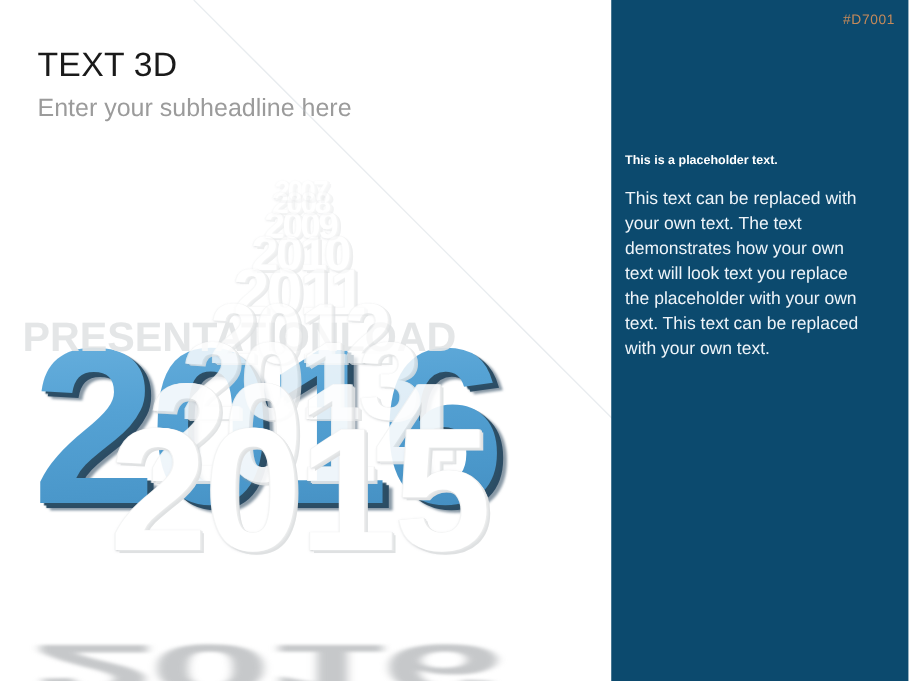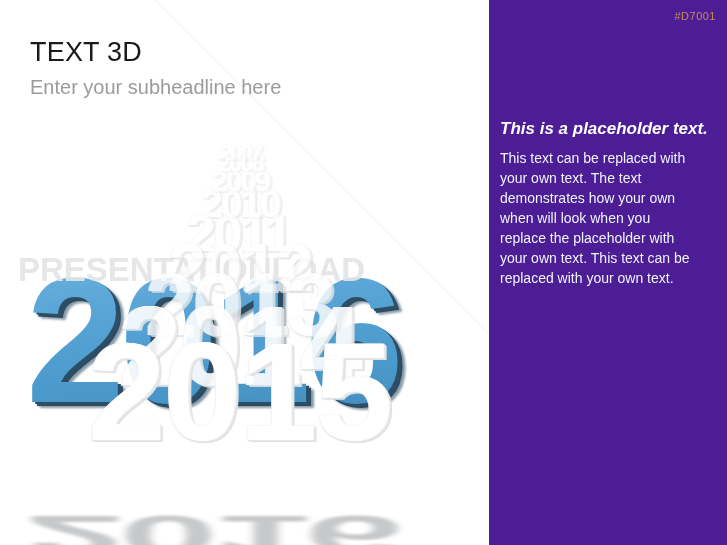--- a/index.html
+++ b/index.html
@@ -152,41 +152,40 @@
     pointer-events: none;
   }
 
   
   .side-panel {
     position: absolute;
     left: 489px;
     top: 0;
     width: 238px;
     height: 545px;
-    background: #4c1d95;
+    background: #0c4a6e;
   }
   .panel-code {
     position: absolute;
     right: 11px;
     top: 9px;
     font-size: 11px;
     line-height: 14px;
     color: #c68a5a;
     letter-spacing: 0.5px;
   }
   .panel-heading {
     position: absolute;
     left: 11px;
     top: 120px;
     width: 215px;
-    font-size: 17px;
+    font-size: 10px;
     line-height: 18px;
     font-weight: bold;
     color: #ffffff;
-    font-style: italic;
   }
   .panel-body {
     position: absolute;
     left: 11px;
     top: 148px;
     width: 198px;
     font-size: 14px;
     line-height: 20px;
     color: #eef4f9;
   }
@@ -226,16 +225,16 @@
     <div class="watermark">PRESENTATIONLOAD</div>
   </div>
 
   <svg class="diagonal-line">
     <line x1="155" y1="0" x2="727" y2="572" stroke="rgba(190,200,208,0.35)" stroke-width="1"></line>
   </svg>
 
   <div class="side-panel">
     <div class="panel-code">#D7001</div>
     <div class="panel-heading">This is a placeholder text.</div>
-    <div class="panel-body">This text can be replaced with your own text. The text demonstrates how your own when will look when you replace the placeholder with your own text. This text can be replaced with your own text.</div>
+    <div class="panel-body">This text can be replaced with your own text. The text demonstrates how your own text will look text you replace the placeholder with your own text. This text can be replaced with your own text.</div>
   </div>
 
 </div>
 
 </body></html>

